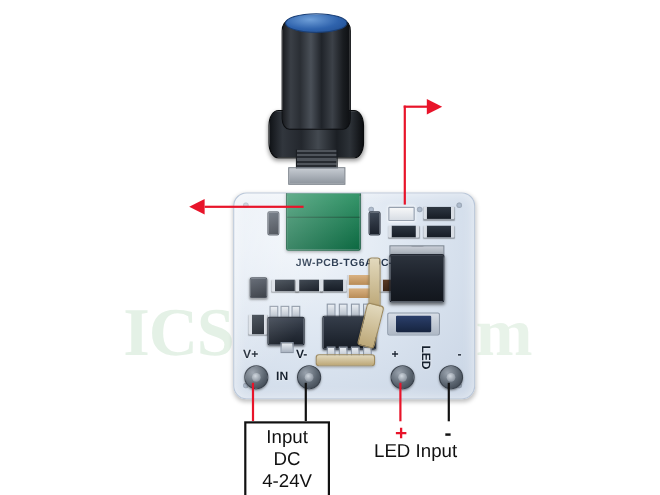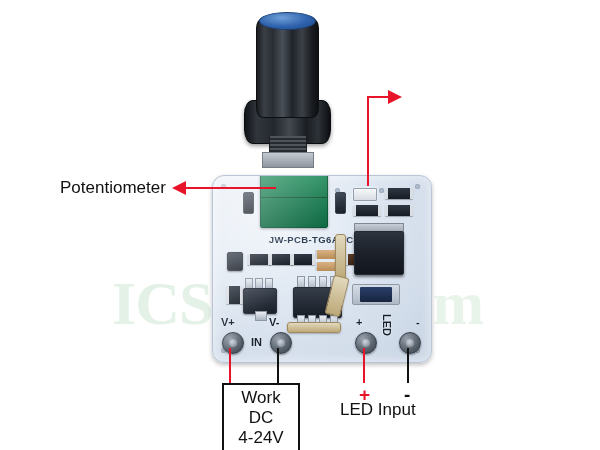--- a/index.html
+++ b/index.html
@@ -267,29 +267,29 @@
   <div class="knob-wrap">
     <div class="knob-skirt"></div>
     <div class="knob-top"></div>
     <div class="knob-cap"></div>
     <div class="knob-thread"></div>
     <div class="knob-nut"></div>
   </div>
 
   <div class="line" style="left:186px;top:187px;width:90px;height:2px;"></div>
   <div class="arrowL" style="left:172px;top:181px;"></div>
-  <div class="calloutText" style="left:60px;top:177px;"><span>Potentiometer</span><br></div>
+  <div class="calloutText" style="left:60px;top:177px;"><br></div>
 
   <div class="line" style="left:367px;top:96px;width:2px;height:90px;"></div>
   <div class="line" style="left:367px;top:96px;width:25px;height:2px;"></div>
   <div class="arrowR" style="left:388px;top:90px;"></div>
 
   <div class="line" style="left:229px;top:348px;width:2px;height:35px;"></div>
   <div class="line black" style="left:277px;top:348px;width:2px;height:35px;"></div>
-  <div class="boxLabel" style="left:222px;top:383px;width:62px;"><span>Work DC</span><br><span>4-24V</span></div>
+  <div class="boxLabel" style="left:222px;top:383px;width:62px;"><span>Input DC</span><br><span>4-24V</span></div>
 
   <div class="line" style="left:363px;top:348px;width:2px;height:35px;"></div>
   <div class="line black" style="left:407px;top:348px;width:2px;height:35px;"></div>
   <div class="sign plus" style="left:359px;top:385px;">+</div>
   <div class="sign minus" style="left:404px;top:385px;">-</div>
   <div class="calloutText" style="left:340px;top:399px;">LED Input</div>
 
 </div>
 
 </body></html>

